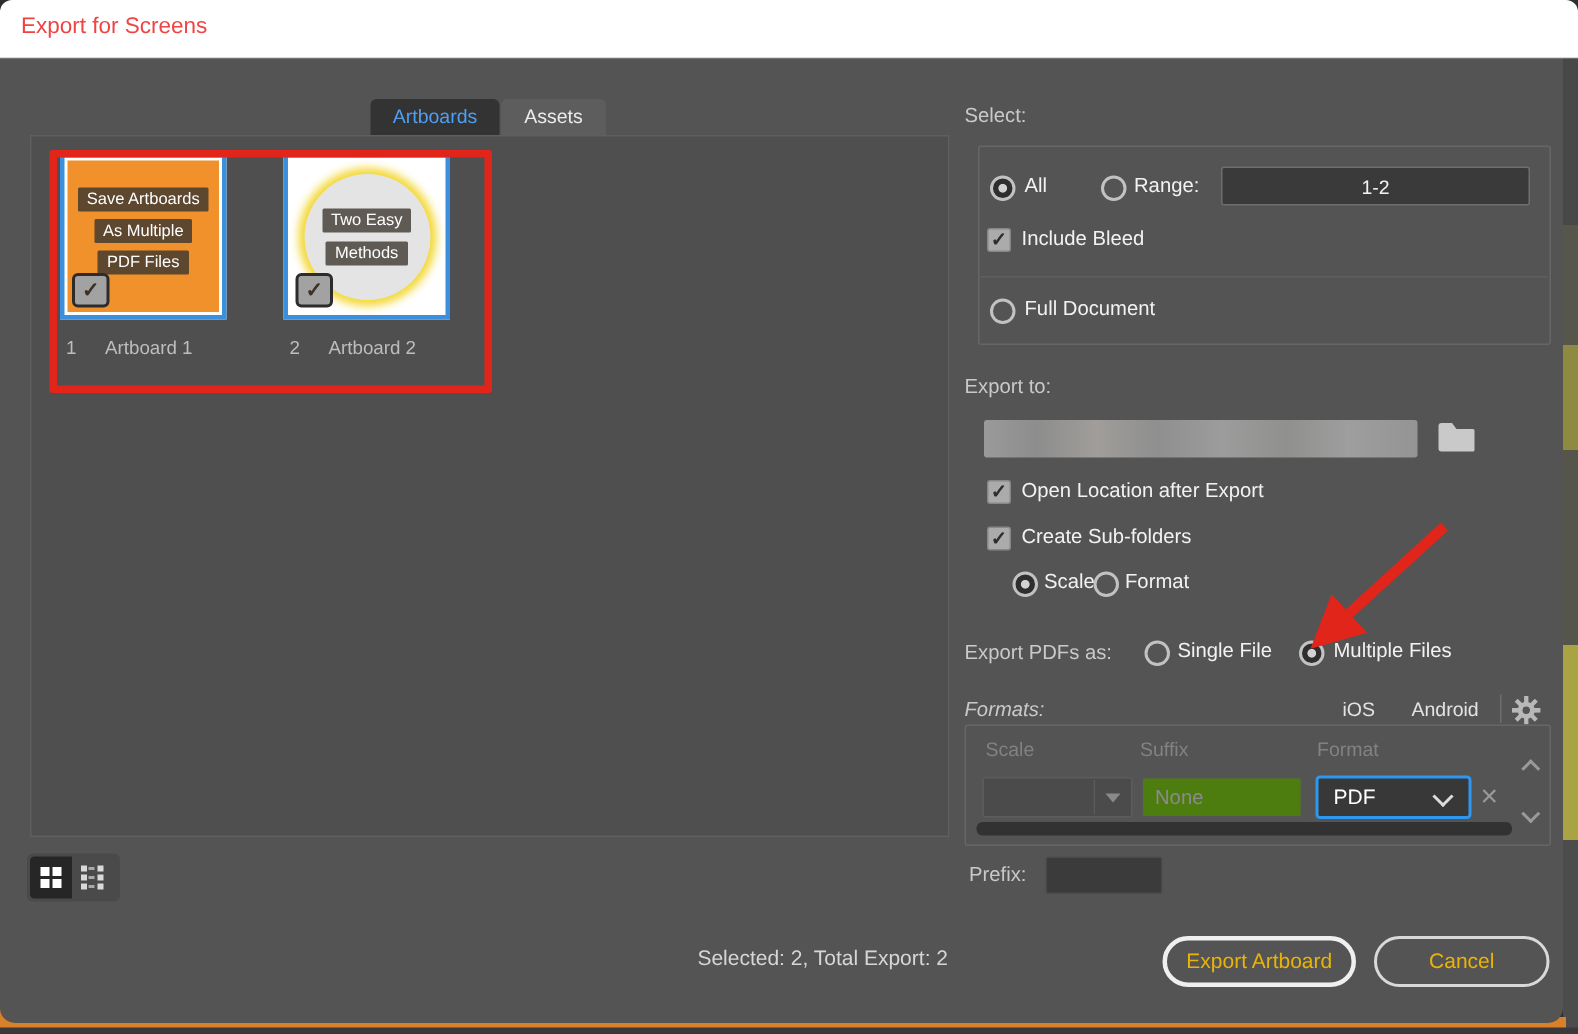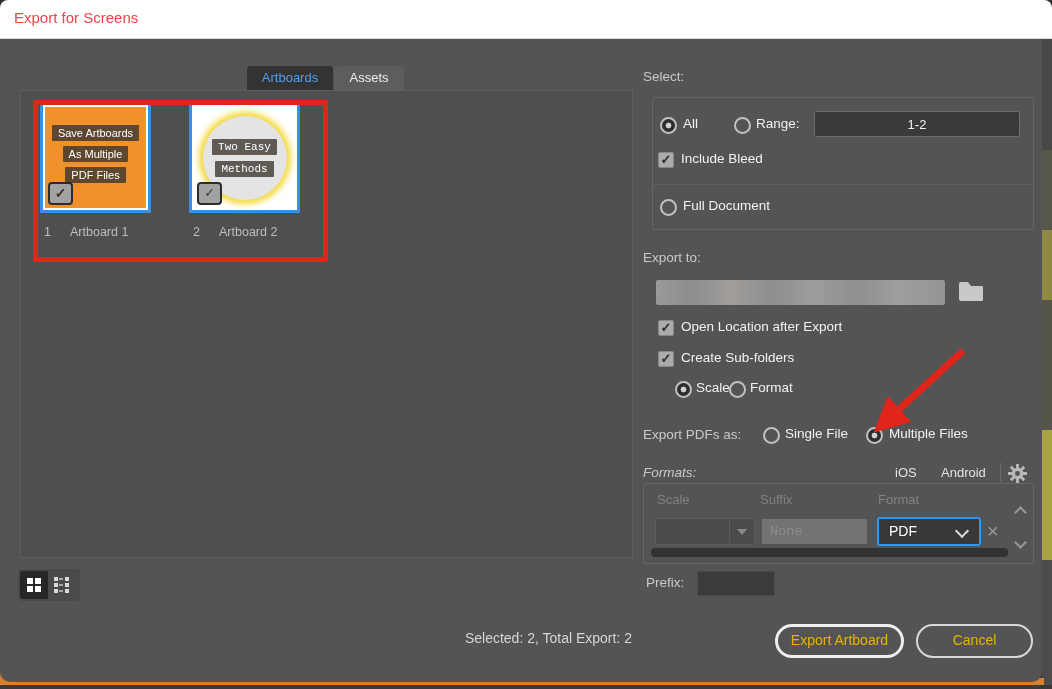--- a/index.html
+++ b/index.html
@@ -46,22 +46,22 @@
           font-size:13px;font-family:"Liberation Sans",sans-serif;box-sizing:border-box;padding:0 9px;outline:none;}
   .divline{border-top:1px solid #5f5f5f;}
   .pathbar{background:linear-gradient(90deg,#9a9a9a,#8d8d8d 12%,#a09d9a 26%,#8f8f8f 40%,
            #9c9c9c 55%,#90908e 70%,#9e9e9e 84%,#949494);border-radius:2px;}
   
   .combo-dis{background:#4b4b4b;border:1px solid #5c5c5c;border-radius:2px;box-sizing:border-box;}
   .combo-btn{position:absolute;right:1px;top:1px;bottom:1px;width:23px;background:#4b4b4b;
              border-left:1px solid #5c5c5c;border-radius:0 2px 2px 0;}
   .tri-down{position:absolute;left:7px;top:9px;width:0;height:0;border-left:5px solid transparent;
             border-right:5px solid transparent;border-top:6px solid #8a8a8a;}
-  .sinput{background:#737373;border:1px solid #565656;border-radius:2px;color:#f2f2f2;
-          font-size:13.5px;font-family:Liberation Mono, monospace;box-sizing:border-box;padding:0 8px;outline:none;}
+  .sinput{background:#4d7c0f;border:1px solid #565656;border-radius:2px;color:#f2f2f2;
+          font-size:13.5px;font-family:Liberation Sans, sans-serif;box-sizing:border-box;padding:0 8px;outline:none;}
   .sinput::placeholder{color:#8b8b8b;}
   .pdfsel{background:#383838;border:2px solid #2f97f0;border-radius:3px;box-sizing:border-box;
           color:#ffffff;font-size:14px;line-height:25px;padding-left:10px;position:relative;}
   .chev{position:absolute;width:8px;height:8px;border-right:2px solid #dcdcdc;border-bottom:2px solid #dcdcdc;
         transform:rotate(45deg);}
   .chevs{width:7px;height:7px;border-right:2px solid #9a9a9a;border-bottom:2px solid #9a9a9a;}
   .xdel{color:#9a9a9a;font-size:20px;line-height:20px;}
   .hscroll{background:#323232;border-radius:4px;}
   
   .pill{border-radius:17px;background:transparent;color:#eab308;font-size:14px;text-align:center;box-sizing:border-box;}
@@ -101,21 +101,21 @@
       <span class="abtag">Save Artboards</span>
       <span class="abtag">As Multiple</span>
       <span class="abtag">PDF Files</span>
       <div class="abcb">✓</div>
     </div>
   </div>
   <span class="abs z abname" style="left:44px;top:225px;">1</span>
   <span class="abs z abname" style="left:70px;top:225px;">Artboard 1</span>
 
   <div class="abs z abframe" style="left:189px;top:102px;width:111px;height:111px;">
-    <div class="abfill" style="background:#ffffff;justify-content:center;gap:6px;font-family:Liberation Mono, monospace;">
+    <div class="abfill" style="background:#ffffff;justify-content:center;gap:6px;">
       <div class="abs" style="left:50%;top:50%;width:84px;height:84px;margin:-42px 0 0 -42px;border-radius:50%;
            background:#e4e4e4;box-shadow:0 0 6px 4px rgba(242,212,31,0.9);"></div>
       <span class="abtag" style="position:relative;background:rgba(80,75,68,0.9);">Two Easy</span>
       <span class="abtag" style="position:relative;background:rgba(80,75,68,0.9);">Methods</span>
       <div class="abcb">✓</div>
     </div>
   </div>
   <span class="abs z abname" style="left:193px;top:225px;">2</span>
   <span class="abs z abname" style="left:219px;top:225px;">Artboard 2</span>
 

